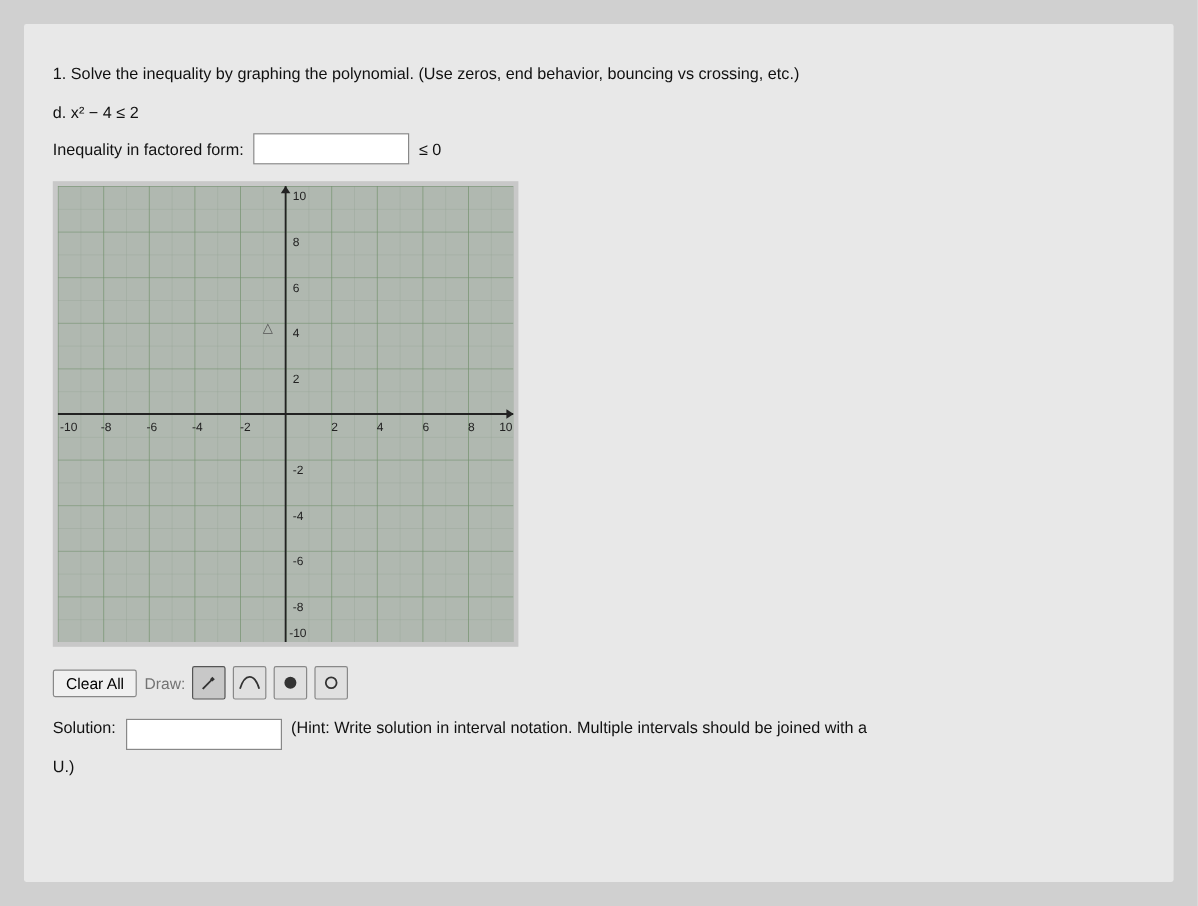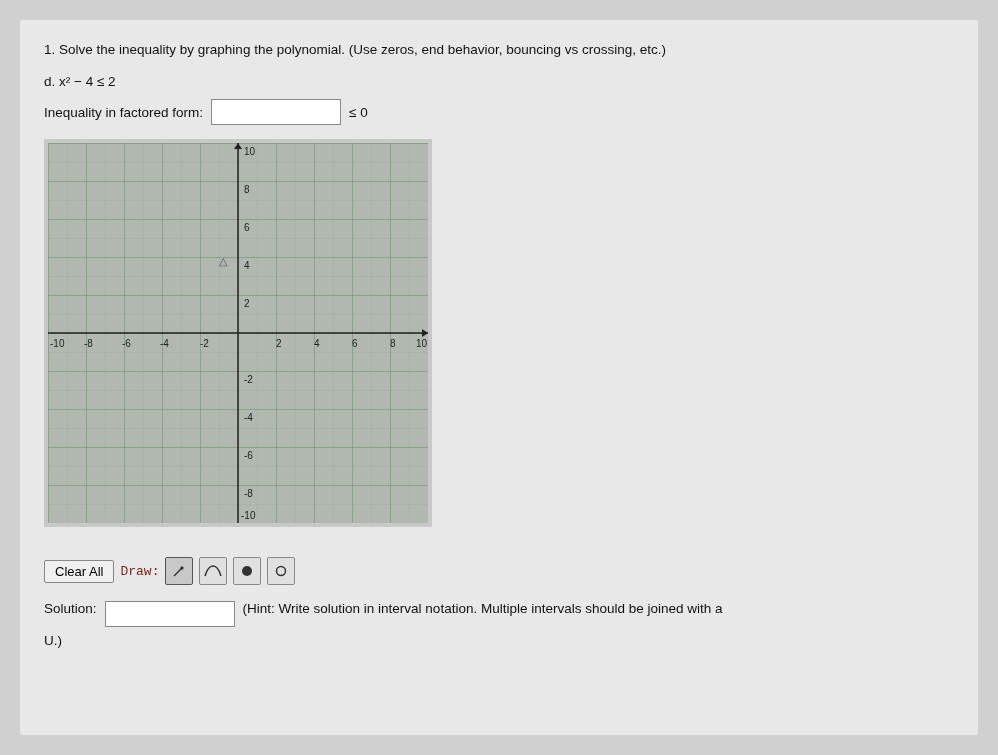--- a/index.html
+++ b/index.html
@@ -10,21 +10,21 @@
       display: flex;
       justify-content: center;
       align-items: flex-start;
       min-height: 755px;
       padding: 20px;
     }
     .page {
       background: #e8e8e8;
       width: 960px;
       min-height: 715px;
-      padding: 20px 24px;
+      padding: 32px 24px;
       border-radius: 2px;
     }
     .problem-text {
       font-size: 13.5px;
       line-height: 1.5;
       margin-bottom: 14px;
       color: #111;
     }
     .part-label {
       font-size: 13.5px;
@@ -70,35 +70,34 @@
     svg.grid-svg {
       position: absolute;
       top: 0; left: 0;
       width: 100%;
       height: 100%;
     }
     .toolbar {
       display: flex;
       align-items: center;
       gap: 6px;
-      margin-top: 20px;
+      margin-top: 6px;
       margin-bottom: 16px;
     }
     .toolbar-btn {
       background: #f0f0f0;
       border: 1px solid #888;
       padding: 3px 10px;
       font-size: 13px;
       cursor: pointer;
       border-radius: 2px;
     }
     .toolbar-label {
       font-size: 13px;
-      color: #7f1d1d;
-      font-family: Liberation Mono, monospace;
+      color: #737373;
     }
     .draw-icon {
       display: inline-flex;
       align-items: center;
       justify-content: center;
       width: 28px;
       height: 28px;
       background: #e0e0e0;
       border: 1px solid #888;
       cursor: pointer;

